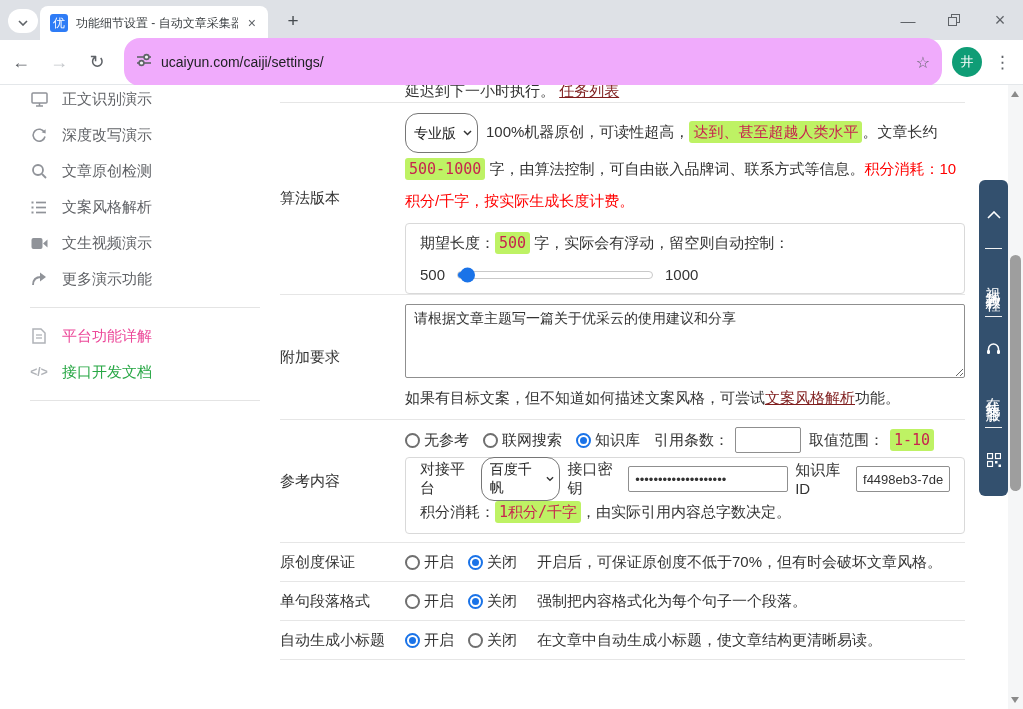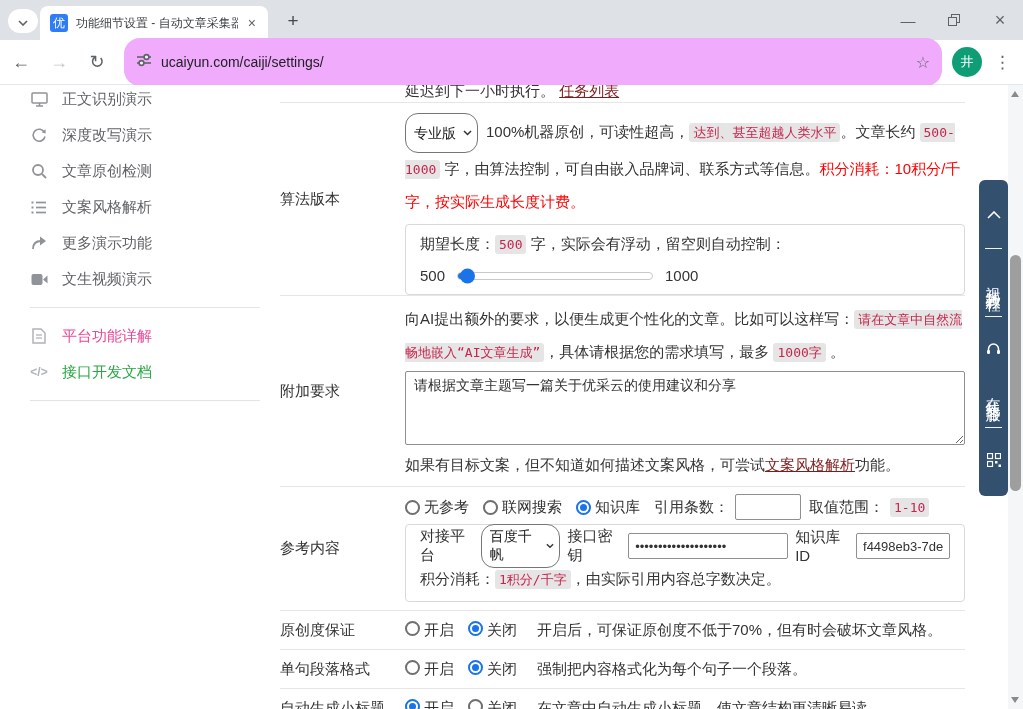--- a/index.html
+++ b/index.html
@@ -49,21 +49,21 @@
   .main { position:absolute; left:280px; top:0; width:685px; font-size:15px; color:#333; }
   .partial { height:18px; overflow:hidden; position:relative; border-bottom:1px solid #e6e6e6; }
   .partial-inner { position:absolute; bottom:1px; left:125px; white-space:nowrap; }
   a.blue { color:#7f1d1d; text-decoration:underline; cursor:pointer; }
 
   .form-row { display:flex; border-bottom:1px solid #e6e6e6; }
   .row-label { width:125px; display:flex; align-items:center; flex:none; }
   .row-body { flex:1; min-width:0; }
 
   .desc { line-height:32px; }
-  .code { font-family:"DejaVu Sans Mono",monospace; font-size:13px; color:#c7254e; background:#e5e5e5;
+  .code { font-family:"DejaVu Sans Mono",monospace; font-size:15px; color:#c7254e; background:#bef264;
           padding:2px 4px; border-radius:3px; }
   .red { color:#ff0000; }
 
   .fakeselect { display:inline-flex; align-items:center; gap:7px; border:1px solid #767676; border-radius:13px;
                 background:#fff; padding:3px 5px 3px 8px; font-size:14px; color:#222; vertical-align:middle;
                 margin-right:8px; cursor:pointer; }
 
   .algo-body { padding:10px 0 0; }
   .range-box { border:1px solid #d9d9d9; border-radius:4px; padding:10px 14px; margin-top:6px; }
   .slider-row { display:flex; align-items:center; gap:12px; margin-top:13px; }
@@ -87,21 +87,21 @@
   .radio.checked::after { content:""; position:absolute; left:2px; top:2px; width:7px; height:7px;
                           border-radius:50%; background:#1a73e8; }
   .rlabel { margin:0 14px 0 4px; }
   .tin { border:1px solid #8f8f8f; border-radius:2px; height:26px; font:13px "Liberation Sans",sans-serif;
          padding:0 6px; color:#333; }
   .ref-box { border:1px solid #d9d9d9; border-radius:4px; padding:6px 14px 8px; margin-top:3px; }
   .ref-line1 { display:flex; align-items:center; gap:7px; height:30px; }
   .ref-line2 { margin-top:5px; line-height:26px; }
 
   .toggle { height:39px; align-items:center; }
-  .toggle .row-body { display:flex; align-items:flex-start; }
+  .toggle .row-body { display:flex; align-items:center; }
   .toggle .desc-inline { margin-left:6px; }
 
   
   .fpanel { position:absolute; right:15px; top:95px; width:29px; height:316px; background:#33506e;
             border-radius:6px; color:#fff; display:flex; flex-direction:column; align-items:center;
             justify-content:space-evenly; cursor:pointer; }
   .fdiv { width:17px; border-top:1px solid #f2f2f2; }
   .vtext { writing-mode:vertical-rl; font-size:15px; letter-spacing:4px; line-height:1; }
 
   .scrollbar { position:absolute; right:0; top:0; bottom:0; width:15px; background:#f5f6f7; }
@@ -201,35 +201,35 @@
             <line x1="5" y1="12.5" x2="15" y2="12.5" stroke="#909399" stroke-width="1.7"></line>
             <rect x="0.5" y="1.5" width="2" height="2" fill="#909399"></rect>
             <rect x="0.5" y="6.5" width="2" height="2" fill="#909399"></rect>
             <rect x="0.5" y="11.5" width="2" height="2" fill="#909399"></rect>
           </svg>
       </span>
       <span>文案风格解析</span>
     </div>
     <div class="side-item">
       <span class="icon16">
+        <svg width="17" height="13" viewBox="0 0 17 13">
+            <rect x="0.5" y="1" width="11" height="11" rx="2" fill="#909399"></rect>
+            <polygon points="12,6.5 16.5,2.5 16.5,10.5" fill="#909399"></polygon>
+          </svg>
+      </span>
+      <span>文生视频演示</span>
+    </div>
+    <div class="side-item">
+      <span class="icon16">
         <svg width="16" height="14" viewBox="0 0 16 14">
             <path d="M2 13 C2 7 6 5 10 5" fill="none" stroke="#909399" stroke-width="1.8"></path>
             <polygon points="9,0.5 15,5 9,9.5" fill="#909399"></polygon>
           </svg>
       </span>
       <span>更多演示功能</span>
-    </div>
-    <div class="side-item">
-      <span class="icon16">
-        <svg width="17" height="13" viewBox="0 0 17 13">
-            <rect x="0.5" y="1" width="11" height="11" rx="2" fill="#909399"></rect>
-            <polygon points="12,6.5 16.5,2.5 16.5,10.5" fill="#909399"></polygon>
-          </svg>
-      </span>
-      <span>文生视频演示</span>
     </div>
 
     <div class="side-divider"></div>
 
     <div class="side-item red">
       <span class="icon16">
         <svg width="14" height="16" viewBox="0 0 14 16">
             <path d="M1 1 h8 l4 4 v10 h-12 z" fill="none" stroke="#b0b3b8" stroke-width="1.5"></path>
             <line x1="4" y1="7" x2="10" y2="7" stroke="#b0b3b8" stroke-width="1.3"></line>
             <line x1="4" y1="10" x2="10" y2="10" stroke="#b0b3b8" stroke-width="1.3"></line>
@@ -277,23 +277,20 @@
             </span>
             <span>1000</span>
           </div>
         </div>
       </div>
     </div>
 
     <div class="form-row">
       <div class="row-label">附加要求</div>
       <div class="row-body extra-body">
-        <p class="desc">
-          <span>向AI提出额外的要求，以便生成更个性化的文章。比如可以这样写：</span><span class="code">请在文章中自然流畅地嵌入“AI文章生成”</span><span>，具体请根据您的需求填写，最多 </span><span class="code">1000字</span><span> 。</span>
-        </p>
         <textarea style="">请根据文章主题写一篇关于优采云的使用建议和分享</textarea>
         <div class="hint">
           <span>如果有目标文案，但不知道如何描述文案风格，可尝试</span><a class="blue">文案风格解析</a><span>功能。</span>
         </div>
       </div>
     </div>
 
     <div class="form-row">
       <div class="row-label">参考内容</div>
       <div class="row-body ref-body">

